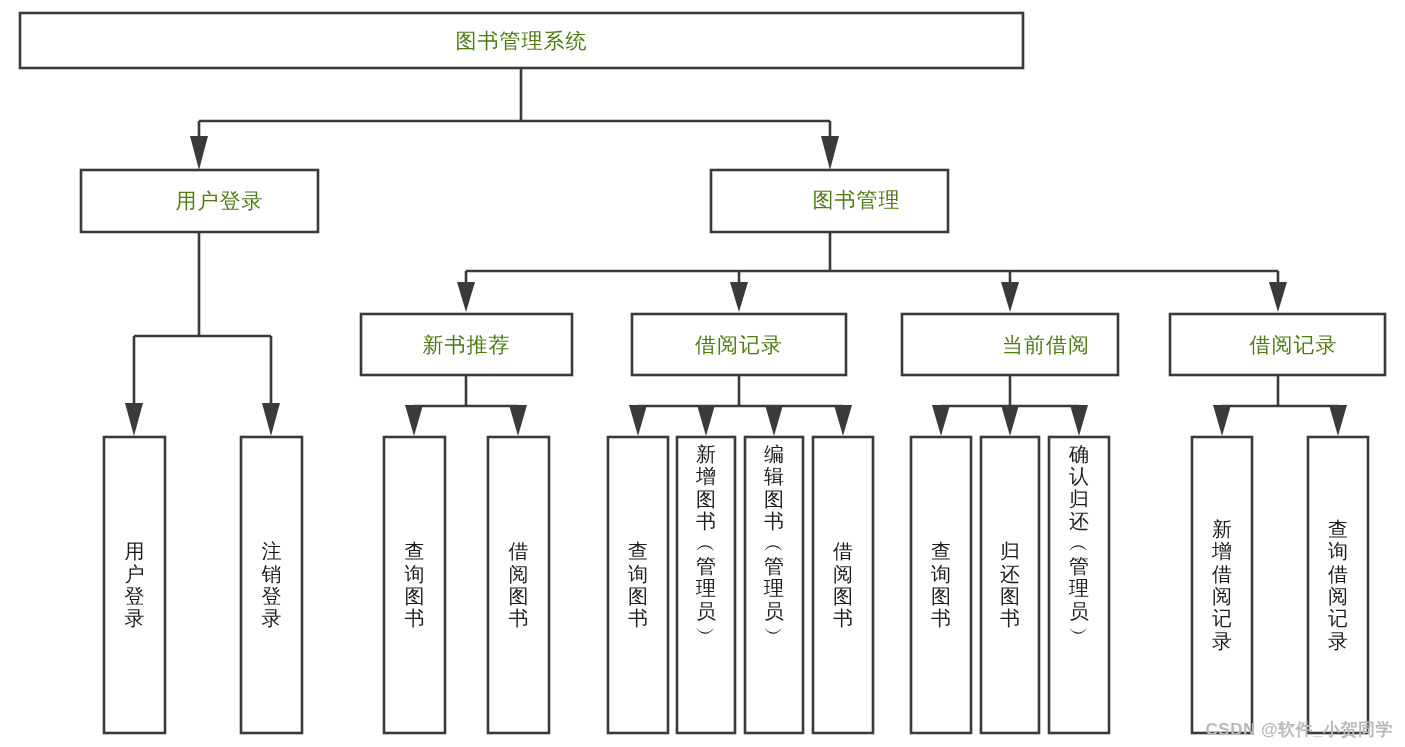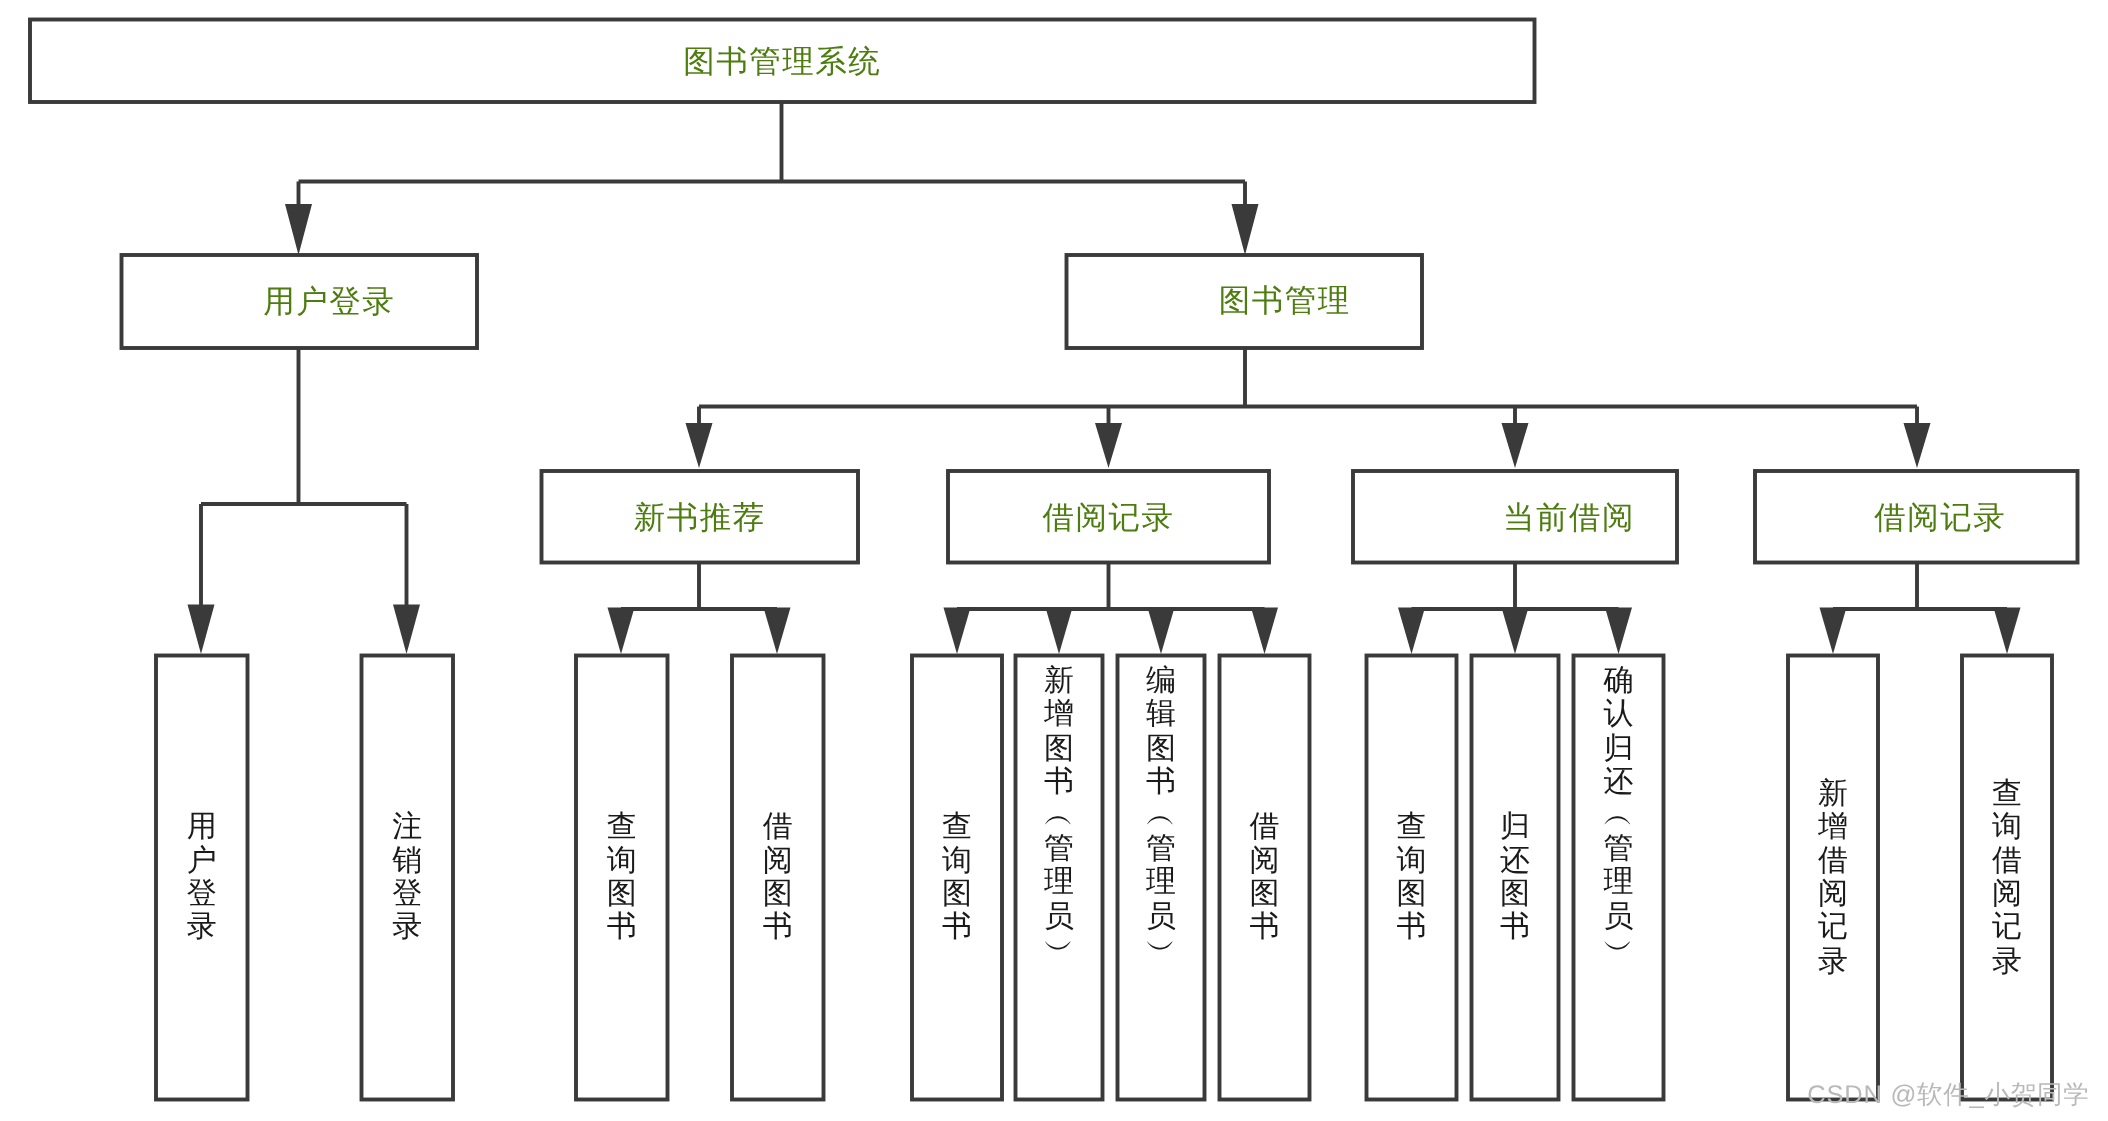--- a/index.html
+++ b/index.html
@@ -44,20 +44,21 @@
   }
   .watermark-text {
     position: absolute;
     right: 12px;
     bottom: 6px;
     font-family: "Liberation Sans", "DejaVu Sans", sans-serif;
     font-size: 17px;
     color: #b9b9b9;
     white-space: nowrap;
     letter-spacing: 0.5px;
+    font-weight: bold;
   }
   .vlabel-wrap {
     position: absolute;
     display: flex;
     flex-direction: column;
     align-items: center;
     justify-content: center;
     font-size: 20px;
     line-height: 1.12;
     color: #1a1a1a;

